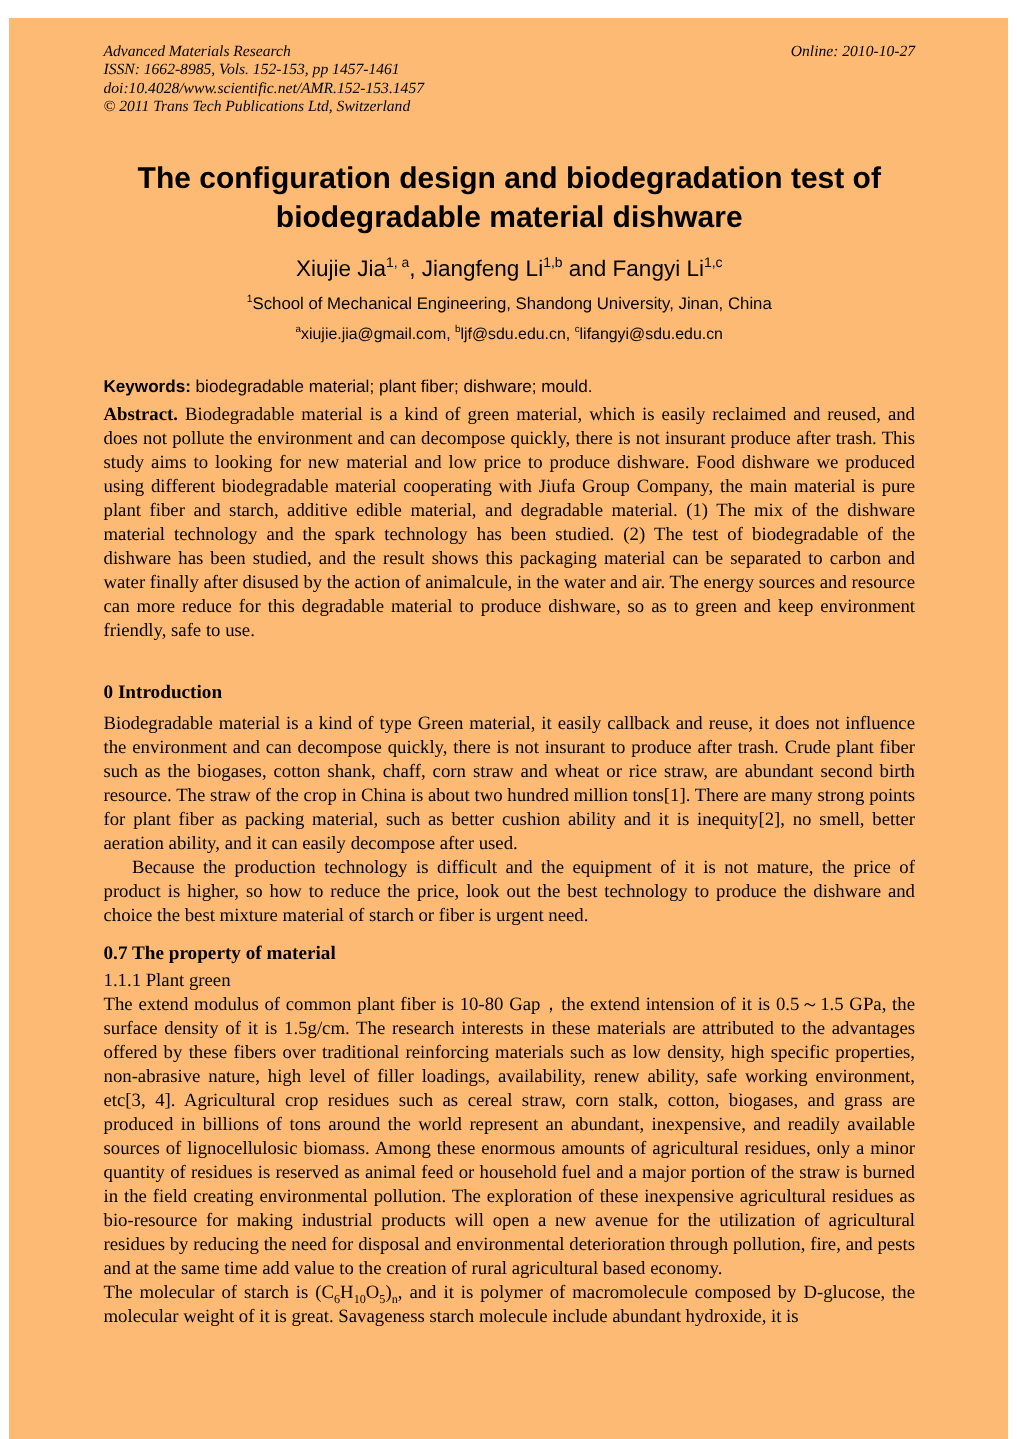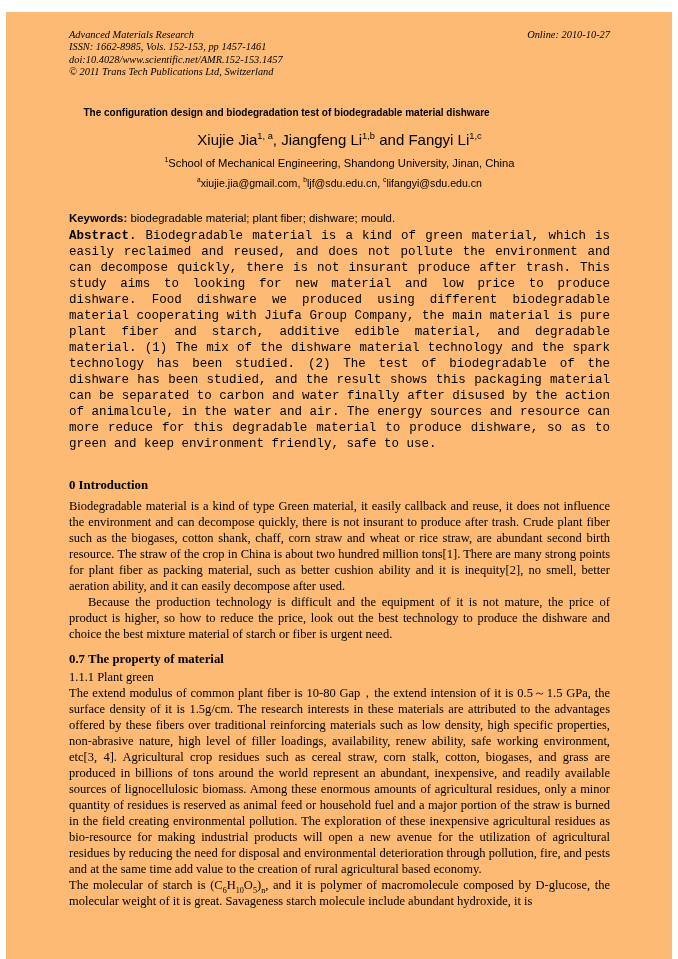--- a/index.html
+++ b/index.html
@@ -24,22 +24,23 @@
     display: flex;
     justify-content: space-between;
     align-items: flex-start;
     font-style: italic;
     font-size: 10.4px;
     line-height: 1.2;
   }
   .paper-title {
     font-family: "Liberation Sans", sans-serif;
     font-weight: bold;
-    font-size: 10px;
+    font-size: 20px;
     line-height: 1.32;
+    text-align: center;
     max-width: 512px;
     margin: 27px auto 0 auto;
   }
   .authors-line {
     font-family: "Liberation Sans", sans-serif;
     font-size: 15px;
     text-align: center;
     margin-top: 12px;
   }
   .affiliation-line {
@@ -59,21 +60,20 @@
   .keywords-line {
     font-family: "Liberation Sans", sans-serif;
     font-size: 11.4px;
     margin-top: 22px;
     line-height: 1.3;
   }
   .abstract-paragraph {
     text-align: justify;
     line-height: 1.28;
     margin-top: 2px;
-    font-family: Liberation Mono, monospace;
   }
   .b { font-weight: bold; }
   .section-heading {
     font-weight: bold;
     font-size: 12.8px;
     margin-top: 26px;
   }
   .subsection-heading {
     font-weight: bold;
     font-size: 12.8px;

